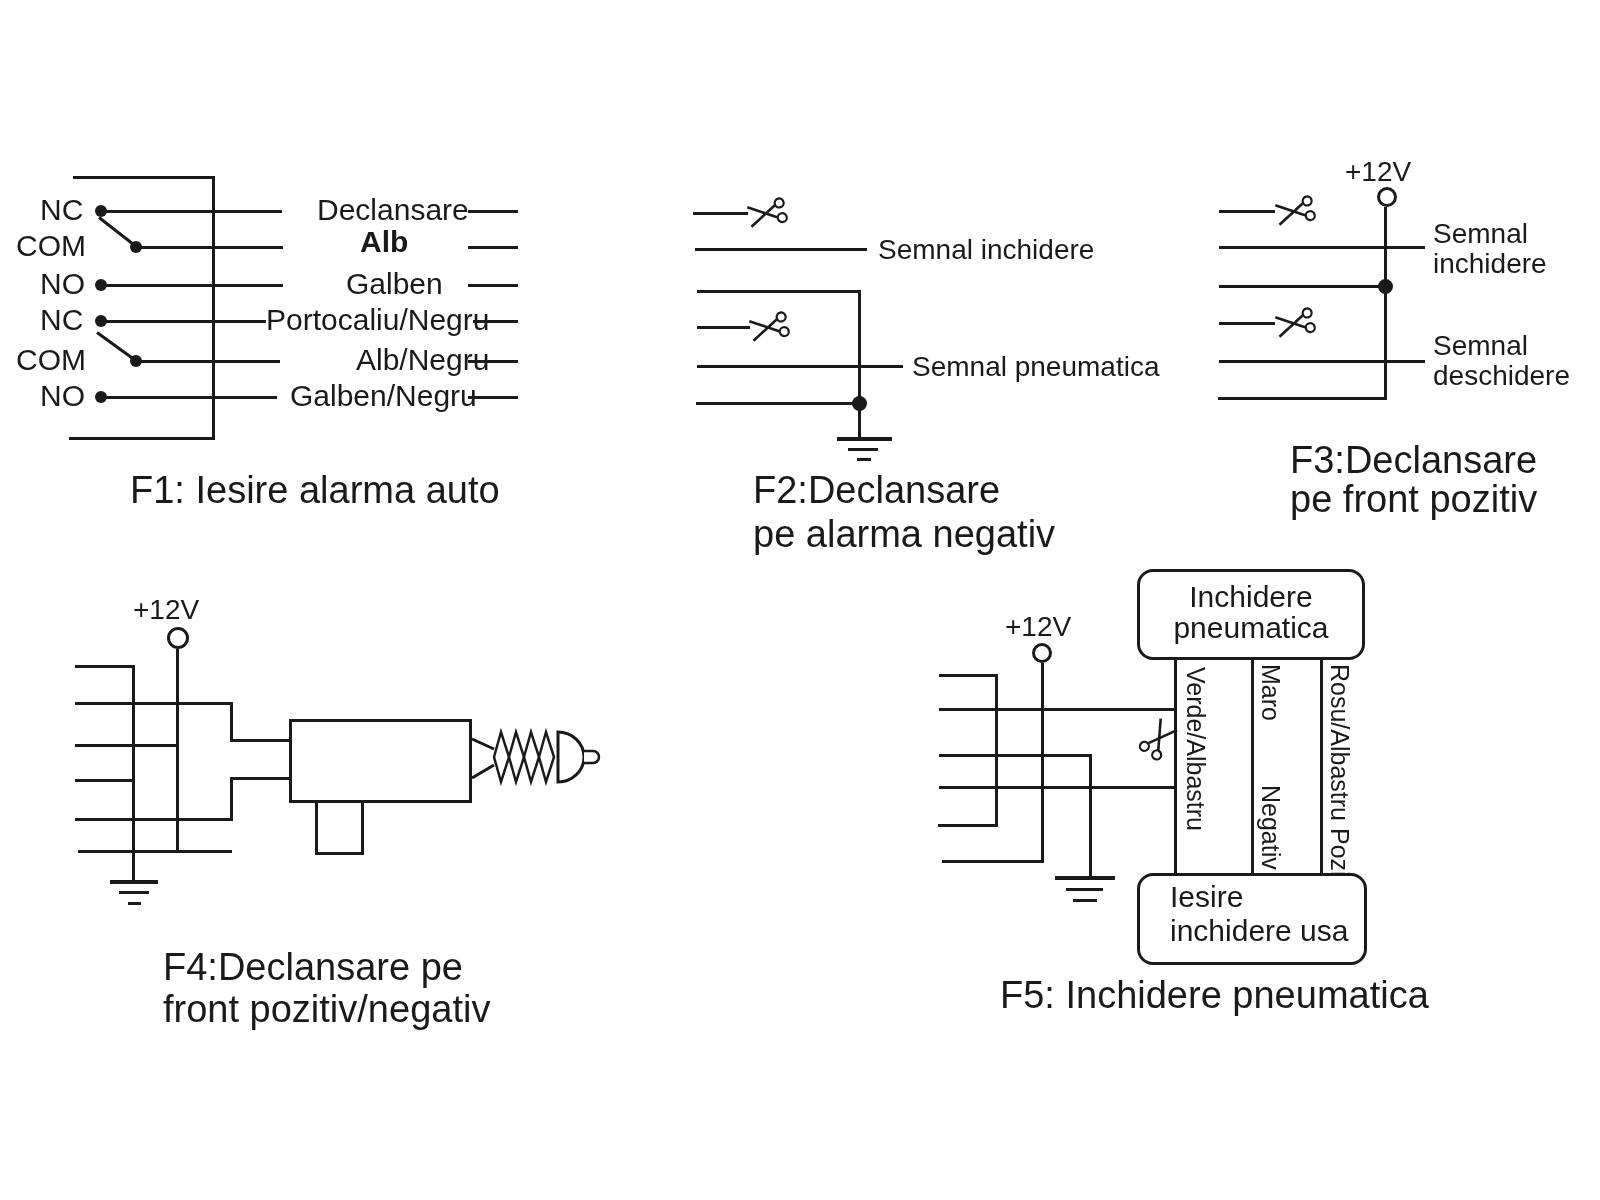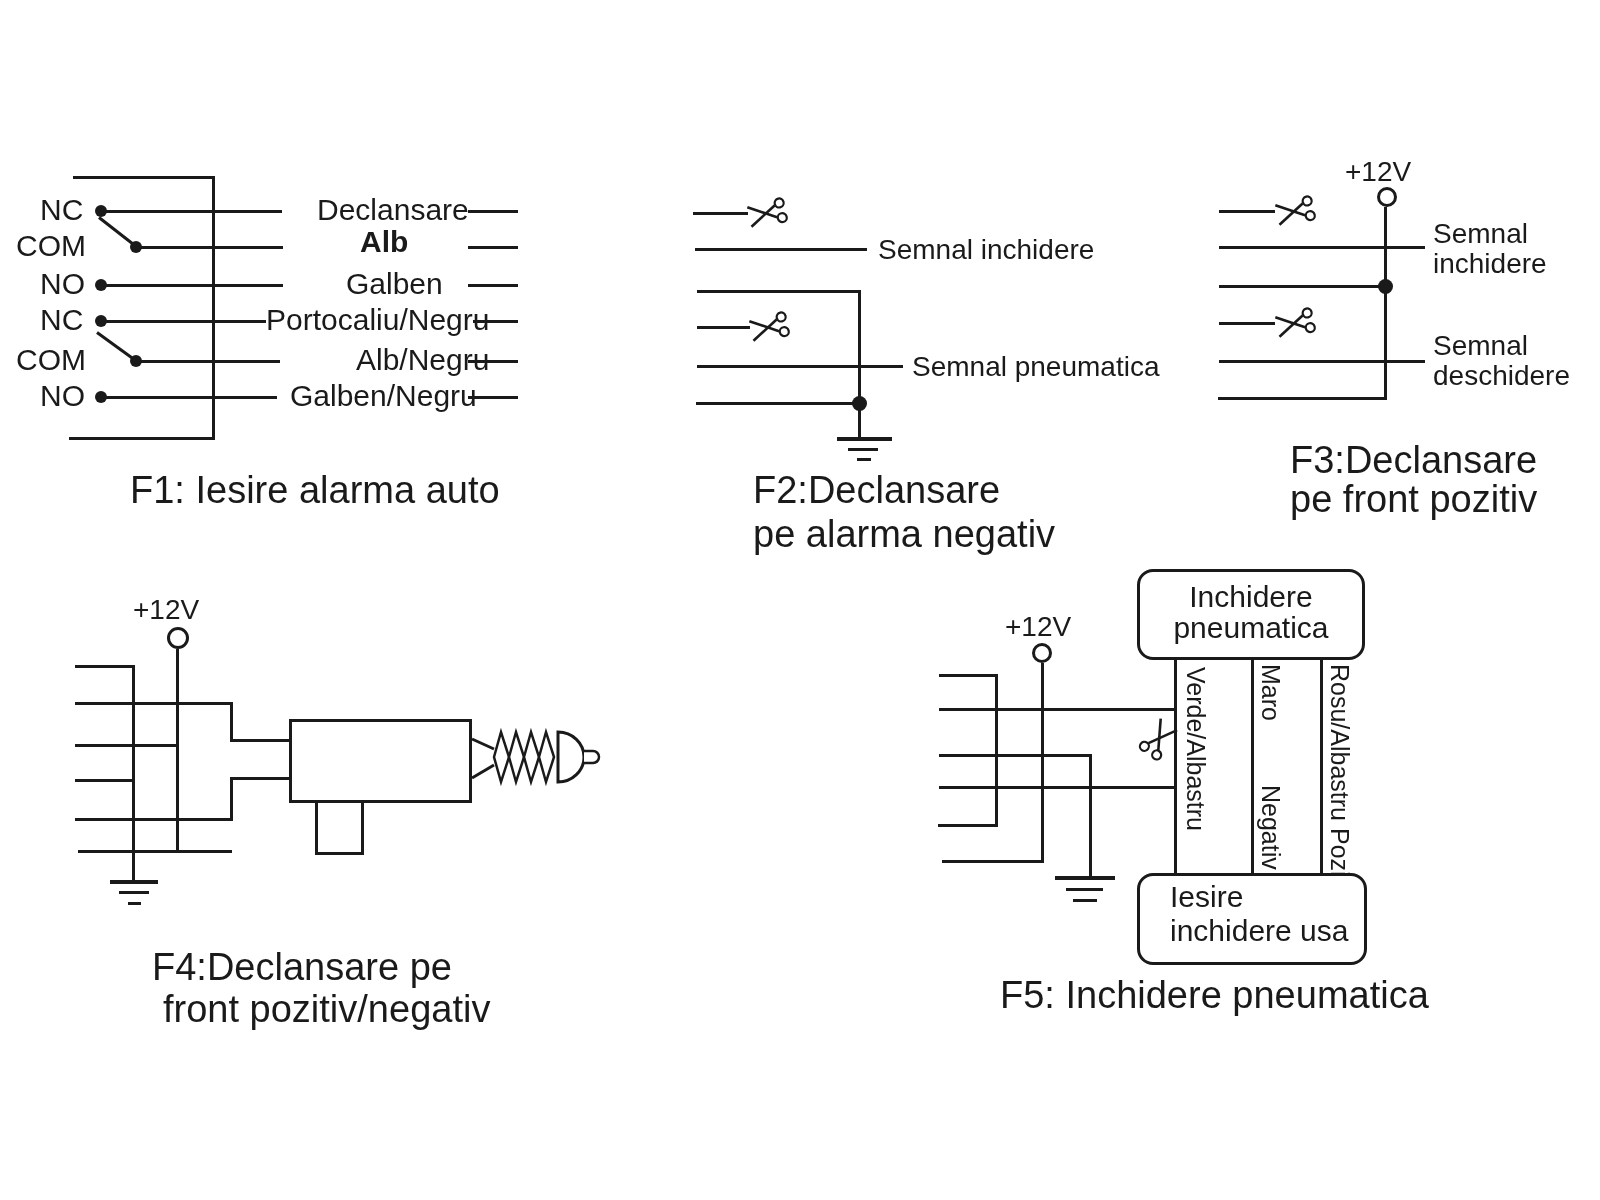--- a/index.html
+++ b/index.html
@@ -178,21 +178,21 @@
       <line x1="12" y1="14" x2="34" y2="24" stroke-width="3"></line>
       <line x1="12" y1="53" x2="34" y2="40" stroke-width="3"></line>
       <path d="M34,32 L41,7 L49,32 L41,57 Z" fill="#fff" stroke-width="2.5"></path>
       <path d="M49,32 L56,7 L64,32 L56,57 Z" fill="#fff" stroke-width="2.5"></path>
       <path d="M64,32 L71,7 L79,32 L71,57 Z" fill="#fff" stroke-width="2.5"></path>
       <path d="M79,32 L86,7 L94,32 L86,57 Z" fill="#fff" stroke-width="2.5"></path>
       <path d="M98,7 A26,25 0 0 1 98,57 Z" fill="#fff" stroke-width="3"></path>
       <path d="M124,26 h9 a6,6 0 0 1 0,12 h-9" fill="#fff" stroke-width="2.5"></path>
     </svg>
 
-    <div class="cap" style="left:152px;top:948px;">F4:Declansare pe</div>
+    <div class="cap" style="left:163px;top:948px;">F4:Declansare pe</div>
     <div class="cap" style="left:163px;top:990px;">front pozitiv/negativ</div>
   </div>
 
   <div>
     <div class="lbl sm" style="left:1005px;top:613px;">+12V</div>
     <div class="ring" style="left:1032px;top:643px;"></div>
     <div class="vl" style="left:1041px;top:663px;height:198px;"></div>
 
     <div class="hl" style="left:939px;top:674px;width:58px;"></div>
     <div class="vl" style="left:995px;top:674px;height:152px;"></div>

